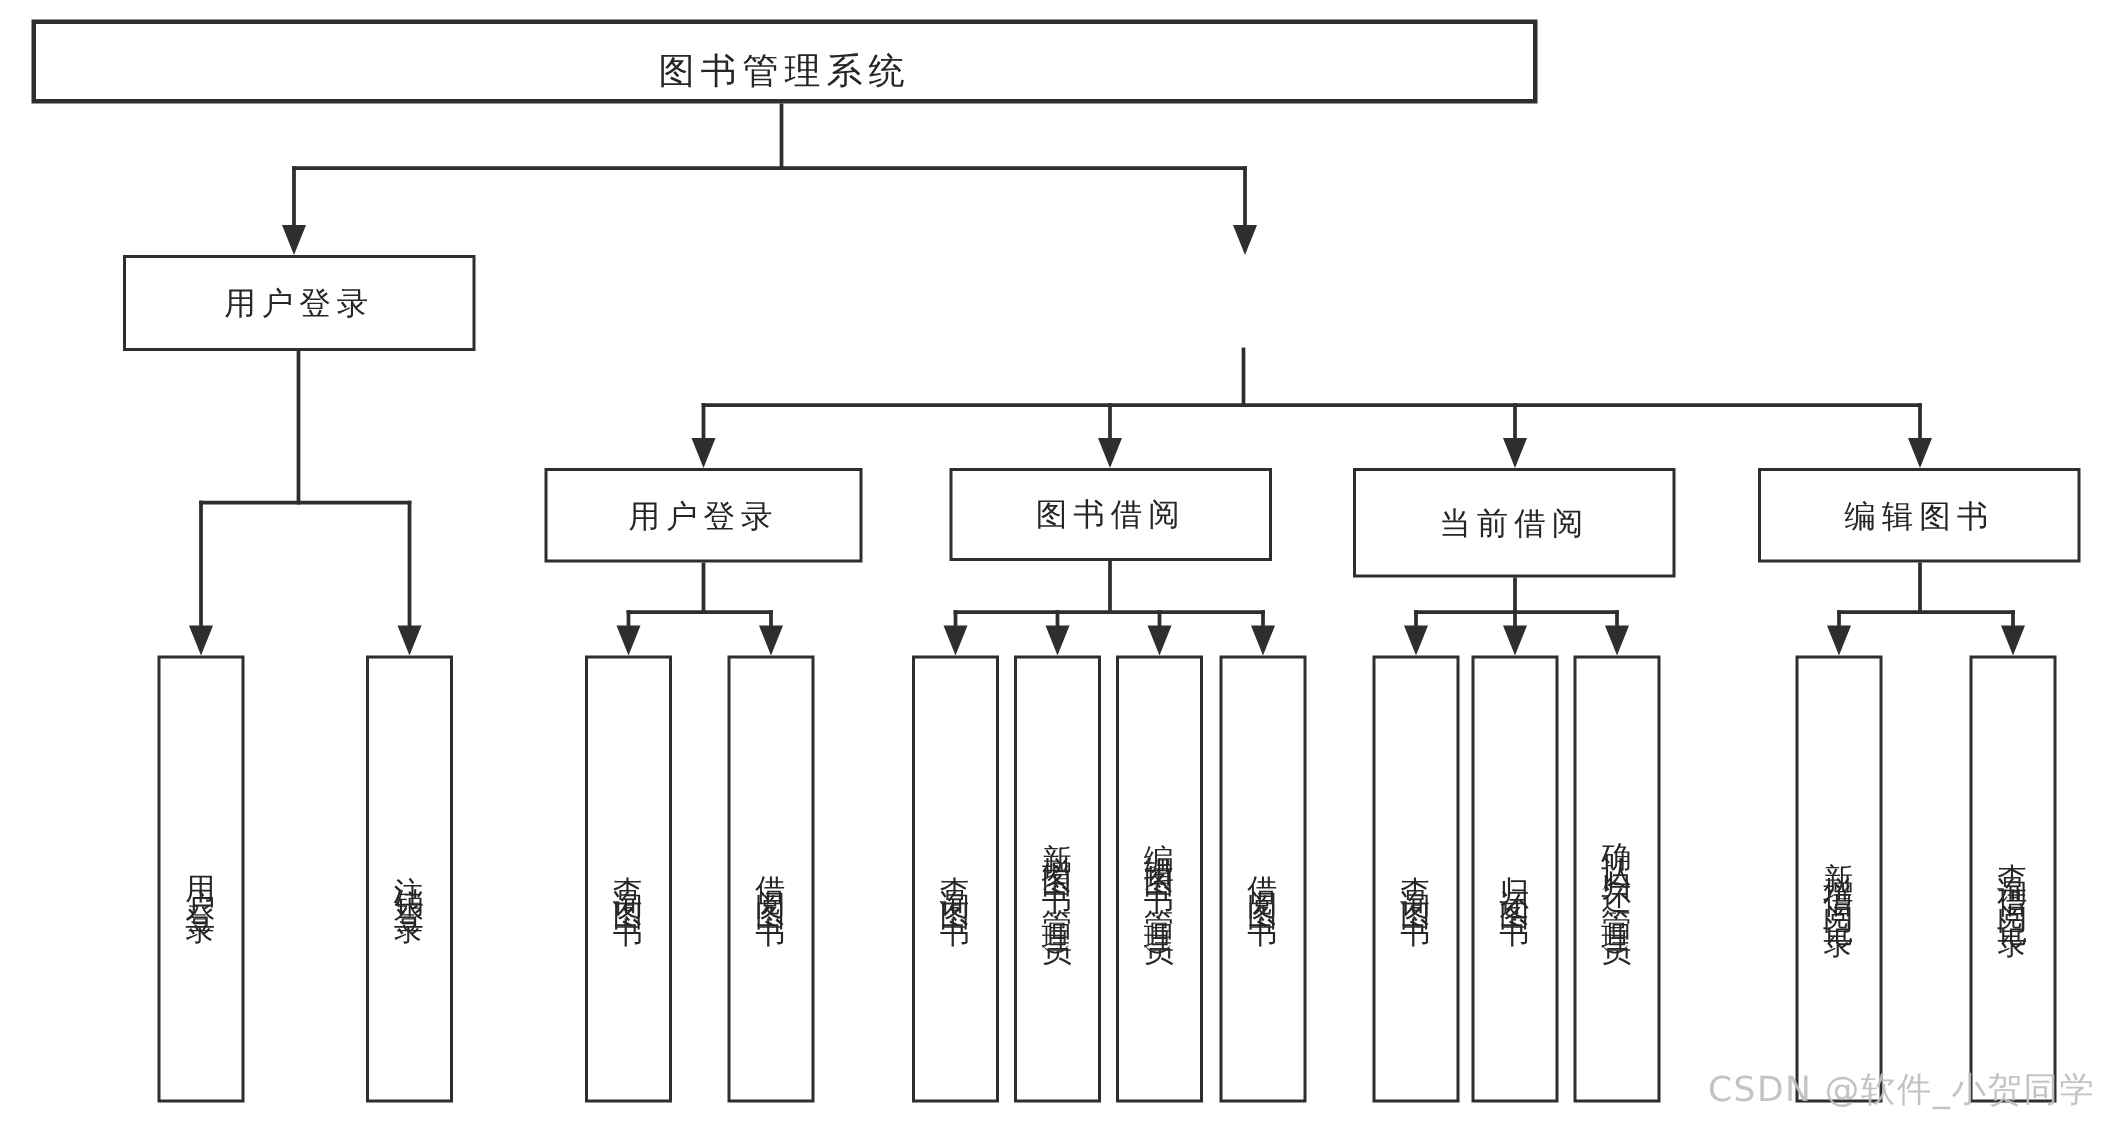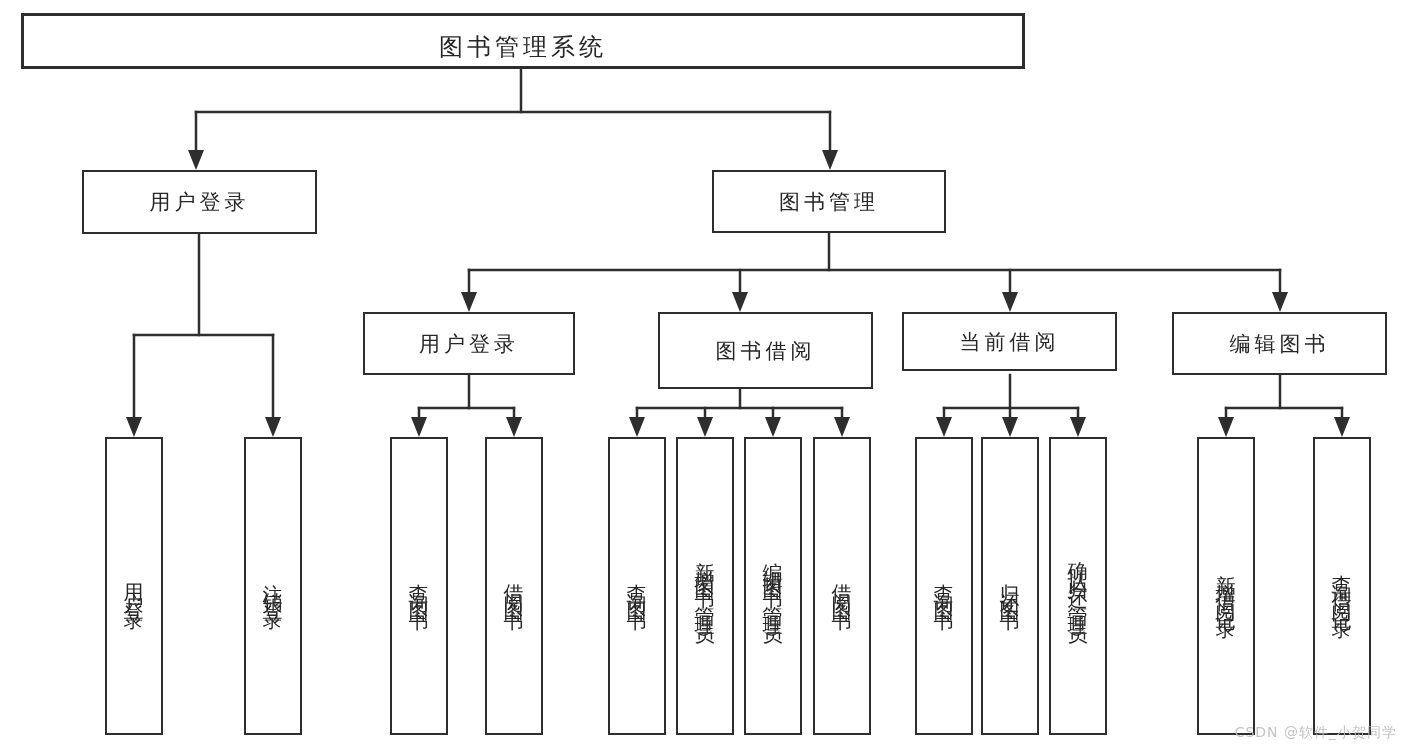--- a/index.html
+++ b/index.html
@@ -9,21 +9,21 @@
   svg.wires{position:absolute;left:0;top:0;z-index:1;}
   .box{position:absolute;box-sizing:border-box;background:#ffffff;
        border:2px solid #2e2e2e;display:flex;align-items:center;justify-content:center;
        color:#262626;z-index:2;}
   .box.root{border-width:3px;}
   .h-label{font-size:21px;letter-spacing:4px;white-space:nowrap;}
   .root .h-label{font-size:24px;margin-top:12px;}
   .leaf .v-label{writing-mode:vertical-rl;text-orientation:mixed;
        font-size:20px;letter-spacing:9px;line-height:1;white-space:nowrap;}
   .watermark{position:absolute;right:8px;bottom:5px;z-index:5;
-       font-size:14px;letter-spacing:1px;color:rgba(190,190,190,0.92);white-space:nowrap;}
+       font-size:23px;letter-spacing:1px;color:rgba(190,190,190,0.92);white-space:nowrap;}
 </style>
 </head>
 <body>
 
 <div class="stage">
 
   <svg class="wires" id="wires" width="1405" height="747" viewBox="0 0 1405 747">
       <line x1="521" y1="69" x2="521" y2="112" stroke="#2e2e2e" stroke-width="2.5" stroke-linecap="square"></line>
       <line x1="196" y1="112" x2="830" y2="112" stroke="#2e2e2e" stroke-width="2.5" stroke-linecap="square"></line>
       <line x1="196" y1="112" x2="196" y2="154" stroke="#2e2e2e" stroke-width="2.5" stroke-linecap="square"></line>
@@ -78,31 +78,28 @@
       <polygon points="1334,417 1350,417 1342,437" fill="#2e2e2e"></polygon>
     </svg>
 
   <div class="box root" style="left:21px;top:13px;width:1004px;height:56px">
     <span class="h-label">图书管理系统</span>
   </div>
 
   <div class="box" style="left:82px;top:170px;width:235px;height:64px">
     <span class="h-label">用户登录</span>
   </div>
-  <div class="box" style="left:712px;top:170px;width:234px;height:63px">
-    <span class="h-label">图书管理</span>
-  </div>
 
   <div class="box" style="left:363px;top:312px;width:212px;height:63px">
     <span class="h-label">用户登录</span>
   </div>
-  <div class="box" style="left:658px;top:312px;width:215px;height:77px">
+  <div class="box" style="left:633px;top:312px;width:215px;height:62px">
     <span class="h-label">图书借阅</span>
   </div>
-  <div class="box" style="left:902px;top:312px;width:215px;height:59px">
+  <div class="box" style="left:902px;top:312px;width:215px;height:73px">
     <span class="h-label">当前借阅</span>
   </div>
   <div class="box" style="left:1172px;top:312px;width:215px;height:63px">
     <span class="h-label">编辑图书</span>
   </div>
 
   <div class="box leaf" style="left:105px;top:437px;width:58px;height:298px">
     <span class="v-label">用户登录</span>
   </div>
   <div class="box leaf" style="left:244px;top:437px;width:58px;height:298px">

